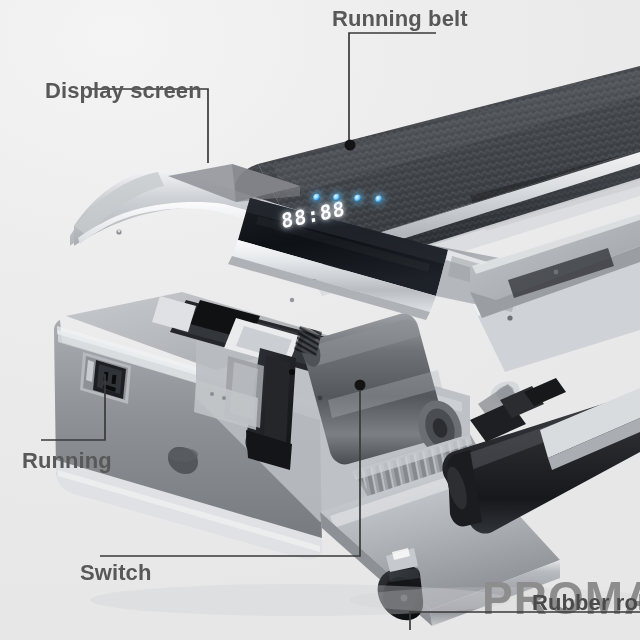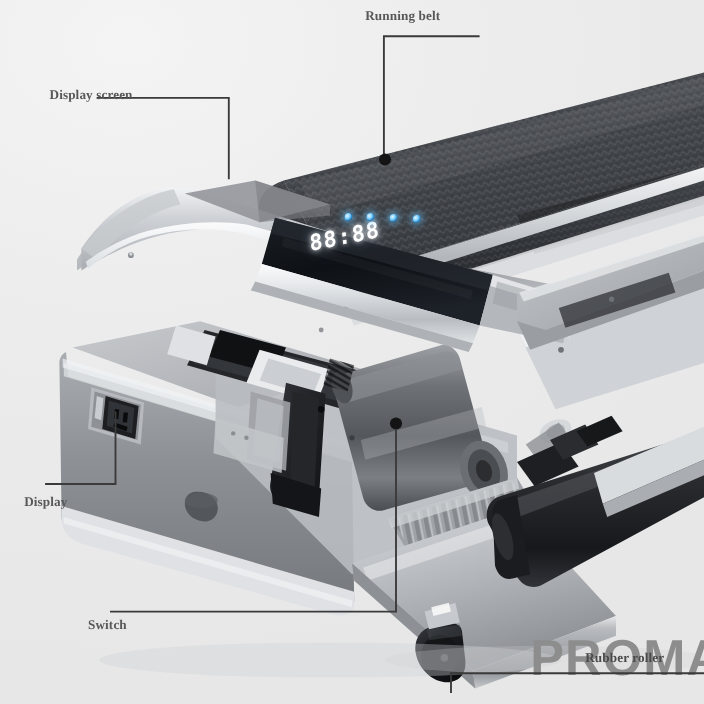--- a/index.html
+++ b/index.html
@@ -22,25 +22,24 @@
     background:
       radial-gradient(120% 90% at 18% 6%, #f4f4f4 0%, #ececec 45%, #e7e7e7 100%);
   }
   .art { position: absolute; inset: 0; }
 
   
   .label {
     position: absolute;
     color: #585858;
     font-weight: bold;
-    font-size: 12px;
+    font-size: 22px;
     letter-spacing: 0.1px;
     white-space: nowrap;
     line-height: 1;
-    font-family: Liberation Serif, serif;
   }
   .leader {
     position: absolute;
     pointer-events: none;
   }
   .leader line, .leader polyline {
     stroke: #3a3a3a;
     stroke-width: 1.7;
     fill: none;
   }
@@ -410,18 +409,18 @@
     <polyline points="100,556 360,556 360,391"></polyline>
     <circle cx="360" cy="385" r="5.5"></circle>
 
     <polyline points="410,630 410,612 640,612"></polyline>
   </svg>
 
   <div class="label" style="left:45px; top:80px;">Display screen</div>
 
   <div class="label" style="left:332px; top:8px;">Running belt</div>
 
-  <div class="label" style="left:22px; top:450px;">Display</div>
+  <div class="label" style="left:22px; top:450px;">Running</div>
 
   <div class="label" style="left:80px; top:562px;">Switch</div>
 
   <div class="label" style="left:498px; top:592px; color:#4a4a4a;margin-left:34px;">Rubber roller</div>
 </div>
 
 </body></html>

